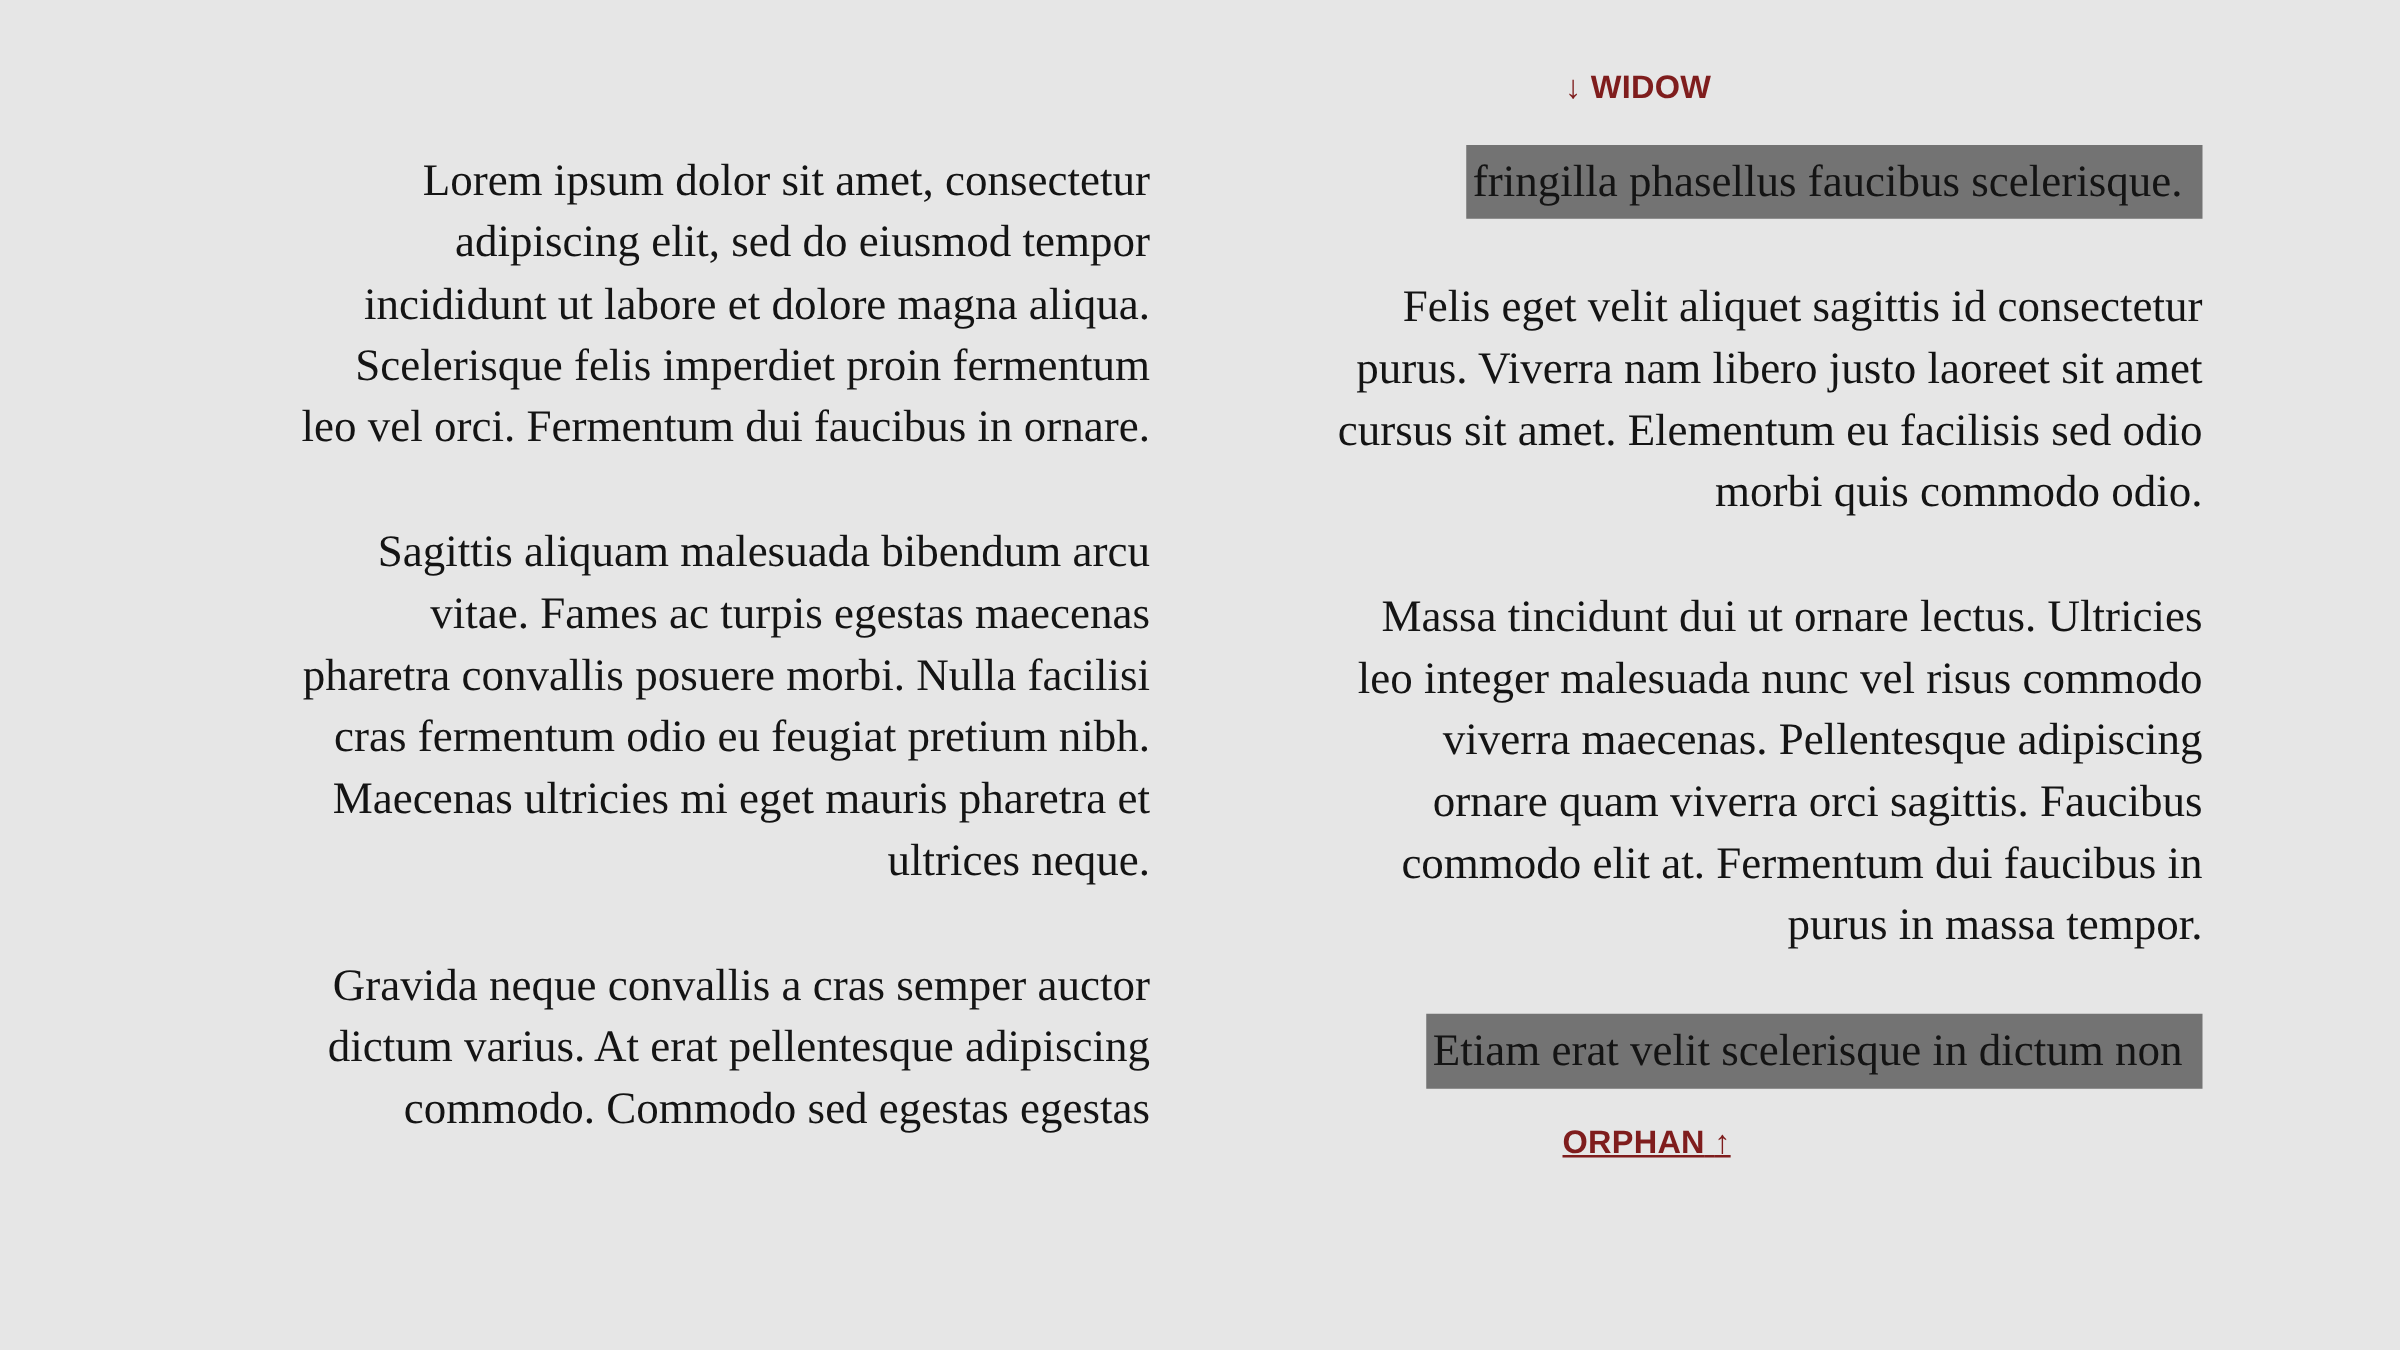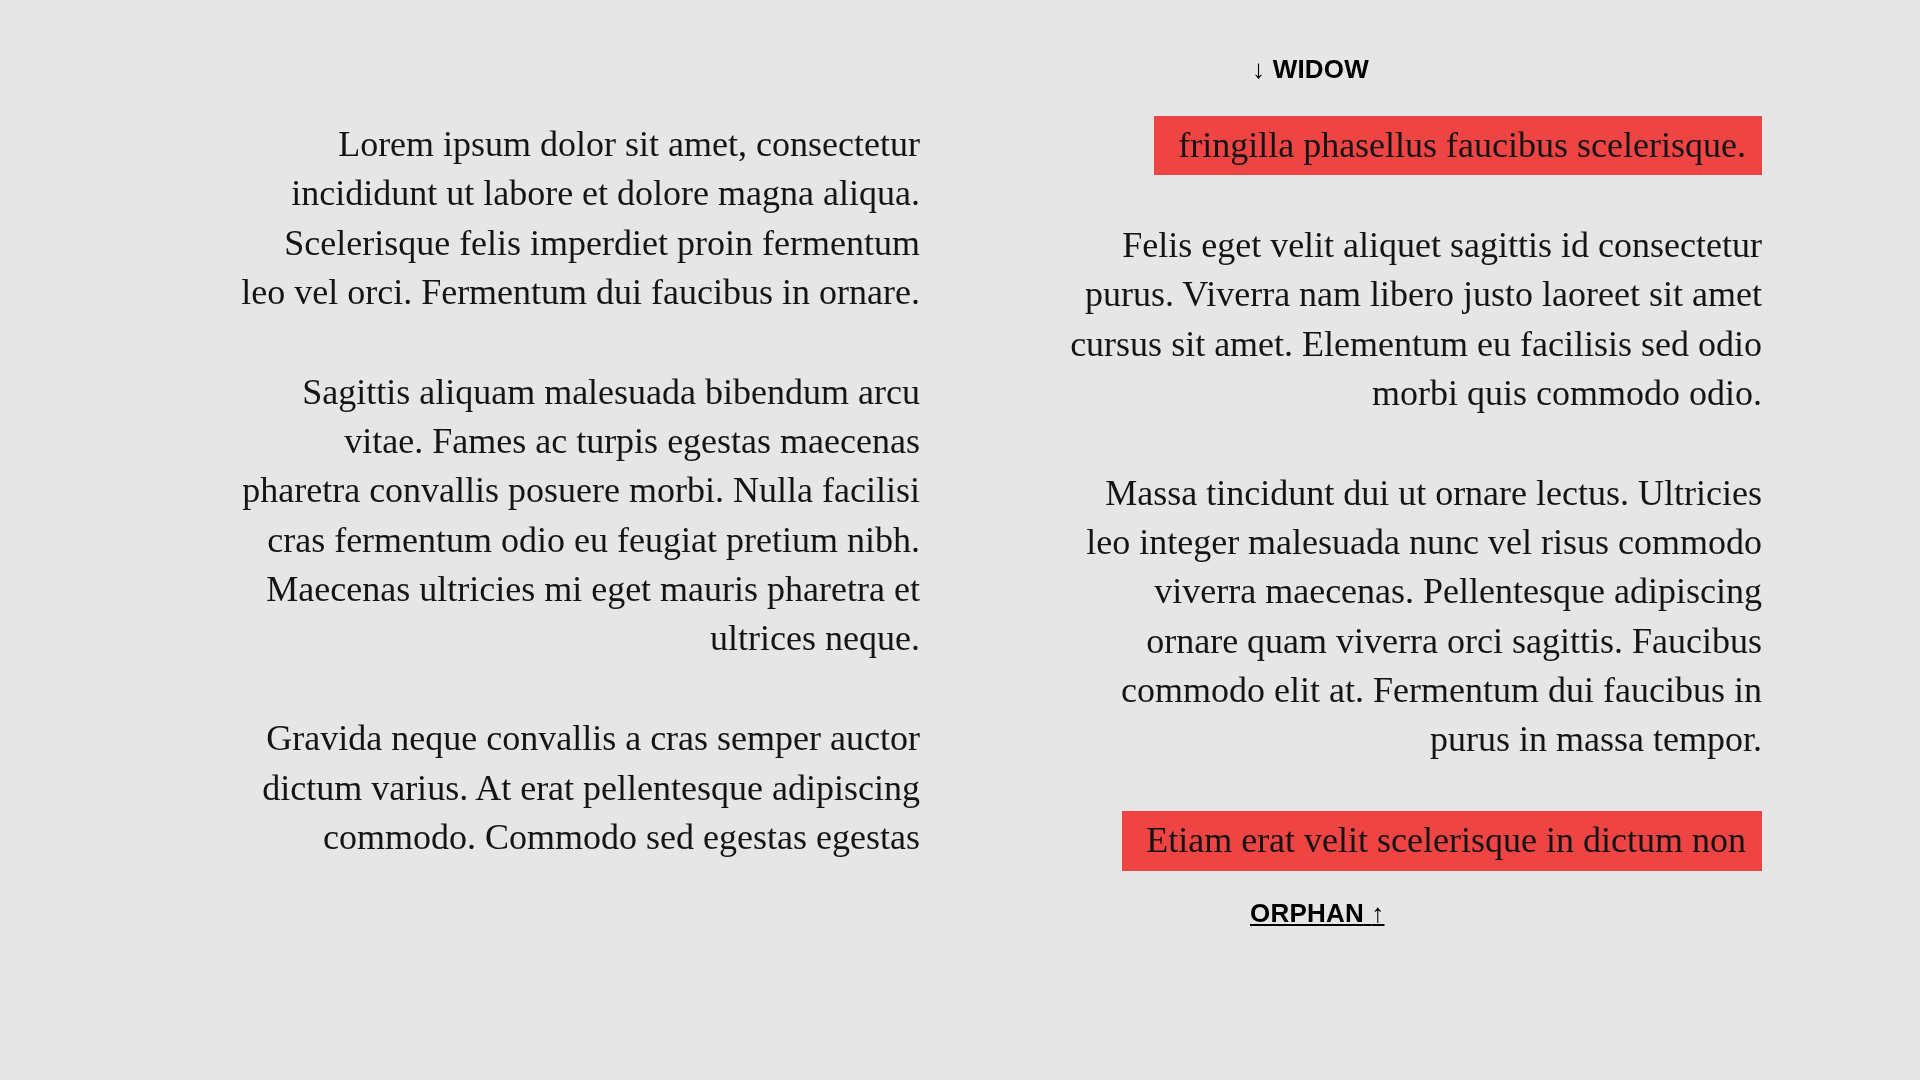--- a/index.html
+++ b/index.html
@@ -37,34 +37,34 @@
     .para:last-child {
       margin-bottom: 0;
     }
     .line {
       display: block;
       white-space: nowrap;
     }
     .highlight {
       position: relative;
       display: inline-block;
-      background: #ef4444;
-      padding: 5px 16px 5px 24px;
+      background: #737373;
+      padding: 5px 16px 5px 5px;
       margin-left: -14px;
       margin-top: -4px;
       margin-bottom: -6px;
       white-space: nowrap;
     }
     .label {
       position: absolute;
       font-family: "Liberation Sans", sans-serif;
       font-weight: bold;
       font-size: 26px;
       letter-spacing: 0.2px;
-      color: #000000;
+      color: #7f1d1d;
       white-space: nowrap;
       line-height: 30px;
     }
     .label-widow {
       left: 1252px;
       top: 54px;
     }
     .label-orphan {
       left: 1250px;
       top: 898px;
@@ -78,20 +78,21 @@
 <body>
 
 <div class="label label-widow">
   <span class="arrow">↓</span>
   <span>WIDOW</span>
 </div>
 
 <div class="column col-left">
   <p class="para">
     <span class="line">Lorem ipsum dolor sit amet, consectetur</span>
+    <span class="line">adipiscing elit, sed do eiusmod tempor</span>
     <span class="line">incididunt ut labore et dolore magna aliqua.</span>
     <span class="line">Scelerisque felis imperdiet proin fermentum</span>
     <span class="line">leo vel orci. Fermentum dui faucibus in ornare.</span>
   </p>
   <p class="para">
     <span class="line">Sagittis aliquam malesuada bibendum arcu</span>
     <span class="line">vitae. Fames ac turpis egestas maecenas</span>
     <span class="line">pharetra convallis posuere morbi. Nulla facilisi</span>
     <span class="line">cras fermentum odio eu feugiat pretium nibh.</span>
     <span class="line">Maecenas ultricies mi eget mauris pharetra et</span>

